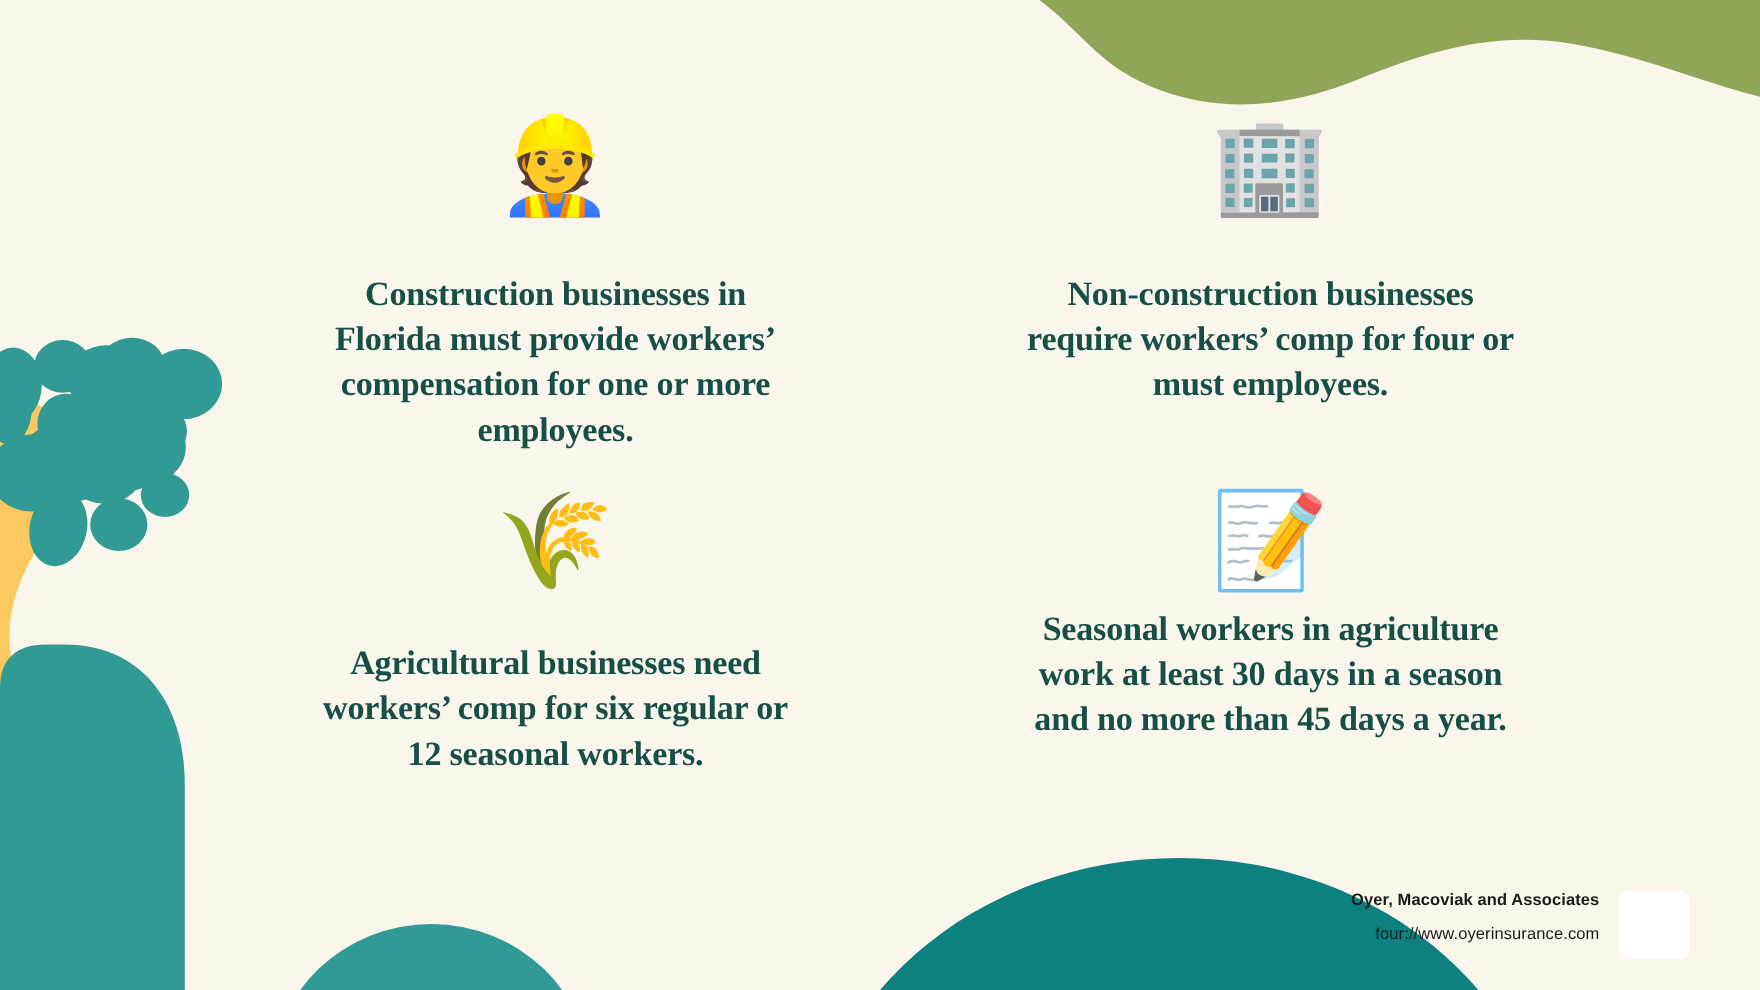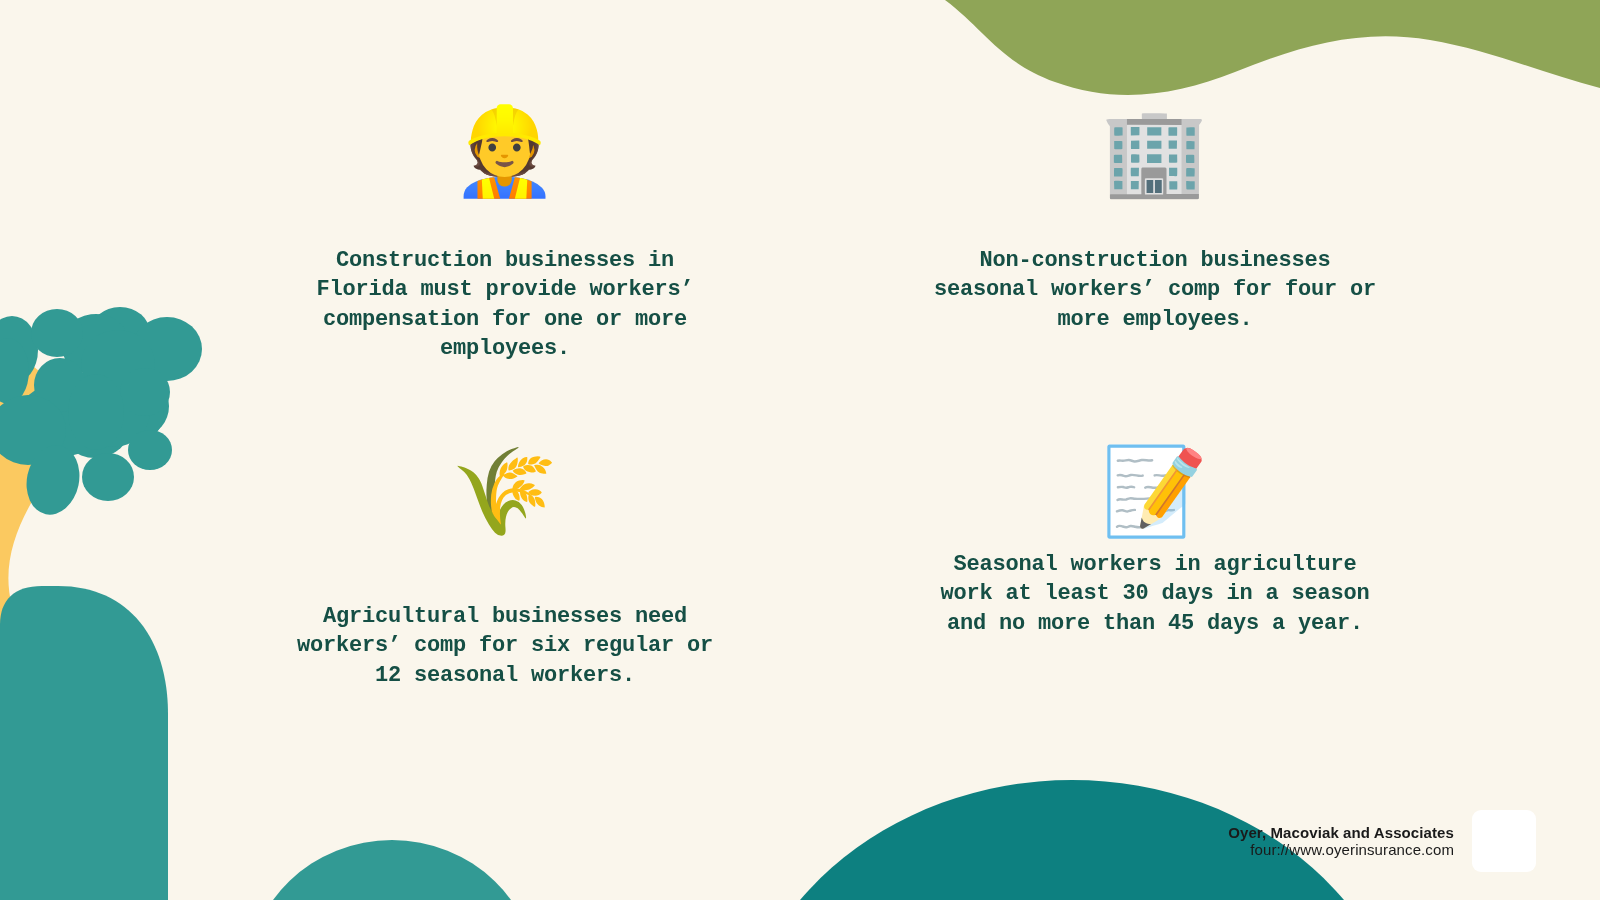--- a/index.html
+++ b/index.html
@@ -62,48 +62,49 @@
     font-size: 86px;
     line-height: 1;
     height: 118px;
     display: flex;
     align-items: center;
     justify-content: center;
     user-select: none;
   }
   .card-text {
     margin: 0;
-    font-family: Liberation Mono, monospace;
-    font-size: 22px;
+    font-family: Liberation Serif, serif;
+    font-size: 31px;
     font-weight: 700;
     line-height: 1.33;
     letter-spacing: -0.2px;
     color: #154f45;
     max-width: 430px;
   }
   .card-r .card-text { max-width: 450px; }
 
   
   .card-tl .card-icon { margin-top: 32px; }
   .card-tl .card-text { margin-top: 36px; }
   .card-tr .card-icon { margin-top: 32px; }
   .card-tr .card-text { margin-top: 36px; }
   .card-bl .card-icon { margin-top: 22px; }
-  .card-bl .card-text { margin-top: 52px; }
+  .card-bl .card-text { margin-top: 31px; }
   .card-br .card-icon { margin-top: 22px; }
   .card-br .card-text { }
 
   
   .brand {
     position: absolute;
     right: 146px;
     bottom: 42px;
     display: flex;
     flex-direction: column;
     align-items: flex-end;
+    gap: 14px;
   }
   .brand-name {
     font-size: 15px;
     font-weight: 700;
     color: #1a1a1a;
     letter-spacing: 0.1px;
     white-space: nowrap;
   }
   .brand-url {
     font-size: 15px;
@@ -176,21 +177,21 @@
 
   <div class="content">
 
     <div class="card card-tl card-l">
       <div class="card-icon">👷</div>
       <p class="card-text">Construction businesses in Florida must provide workers’ compensation for one or more employees.</p>
     </div>
 
     <div class="card card-tr card-r">
       <div class="card-icon">🏢</div>
-      <p class="card-text">Non-construction businesses seasonal workers’ comp for four or more employees.</p>
+      <p class="card-text">Non-construction businesses require workers’ comp for four or must employees.</p>
     </div>
 
     <div class="card card-bl card-l">
       <div class="card-icon">🌾</div>
       <p class="card-text">Agricultural businesses need workers’ comp for six regular or 12 seasonal workers.</p>
     </div>
 
     <div class="card card-br card-r">
       <div class="card-icon">📝</div>
       <p class="card-text">Seasonal workers in agriculture work at least 30 days in a season and no more than 45 days a year.</p>

